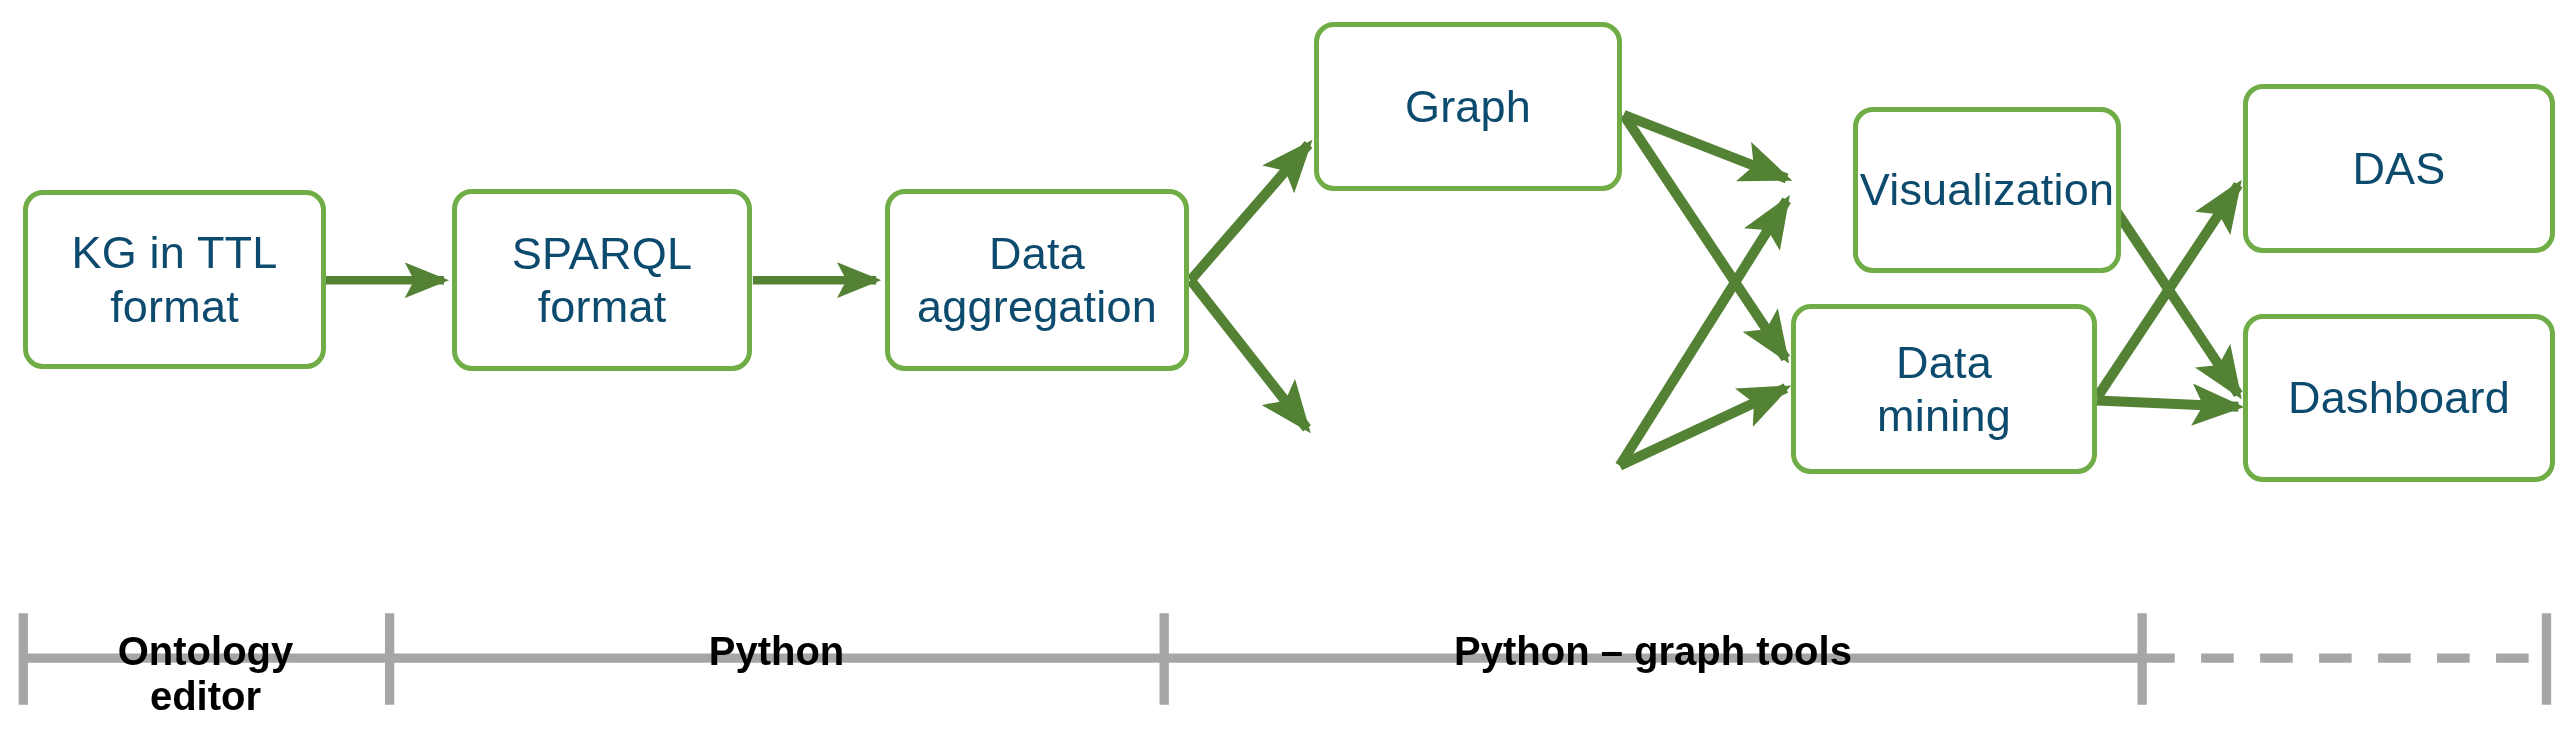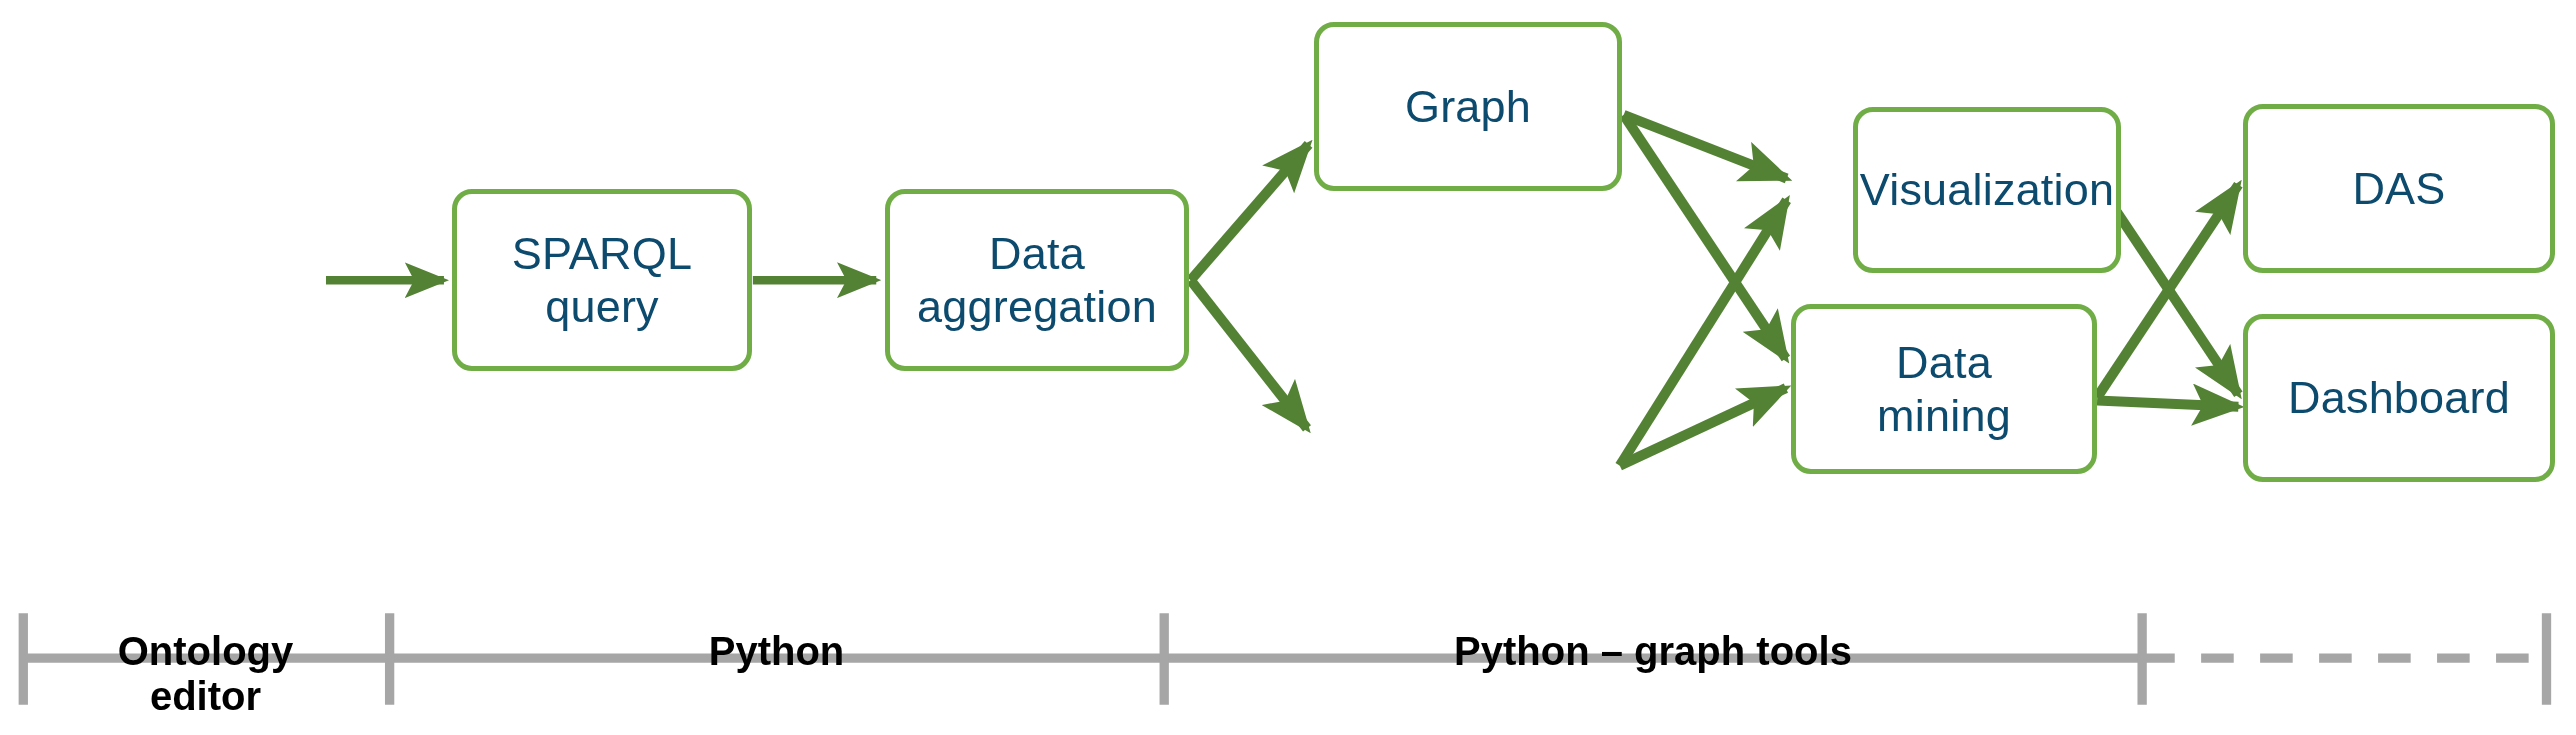--- a/index.html
+++ b/index.html
@@ -78,24 +78,28 @@
 
     <line x1="2087" y1="600" x2="2301" y2="500" stroke="#548235" stroke-width="13" marker-end="url(#arrowhead)"></line>
 
     <line x1="2704" y1="238" x2="2884" y2="508" stroke="#548235" stroke-width="13" marker-end="url(#arrowhead)"></line>
 
     <line x1="2702" y1="512" x2="2884" y2="238" stroke="#548235" stroke-width="13" marker-end="url(#arrowhead)"></line>
 
     <line x1="2702" y1="516" x2="2884" y2="524" stroke="#548235" stroke-width="13" marker-end="url(#arrowhead)"></line>
   </svg>
 
+  <div class="node-box" style="left:23px; top:190px; width:303px; height:179px;">
+    <span>KG in TTL
+format</span>
+  </div>
 
   <div class="node-box" style="left:452px; top:189px; width:300px; height:182px;">
     <span>SPARQL
-query</span>
+format</span>
   </div>
 
   <div class="node-box" style="left:885px; top:189px; width:304px; height:182px;">
     <span>Data
 aggregation</span>
   </div>
 
   <div class="node-box" style="left:1314px; top:22px; width:308px; height:169px;">
     <span>Graph</span>
   </div>
@@ -103,21 +107,21 @@
 
   <div class="node-box" style="left:1853px; top:95px; width:268px; height:166px;margin-top:12px;">
     <span>Visualization</span>
   </div>
 
   <div class="node-box" style="left:1791px; top:304px; width:306px; height:170px;">
     <span>Data
 mining</span>
   </div>
 
-  <div class="node-box" style="left:2243px; top:104px; width:312px; height:169px;">
+  <div class="node-box" style="left:2243px; top:84px; width:312px; height:169px;">
     <span>DAS</span>
   </div>
 
   <div class="node-box" style="left:2243px; top:314px; width:312px; height:168px;">
     <span>Dashboard</span>
   </div>
 
   <svg class="layer" viewBox="0 0 3319 947" xmlns="http://www.w3.org/2000/svg">
 
     <line x1="28" y1="848" x2="2760" y2="848" stroke="#A6A6A6" stroke-width="12"></line>

